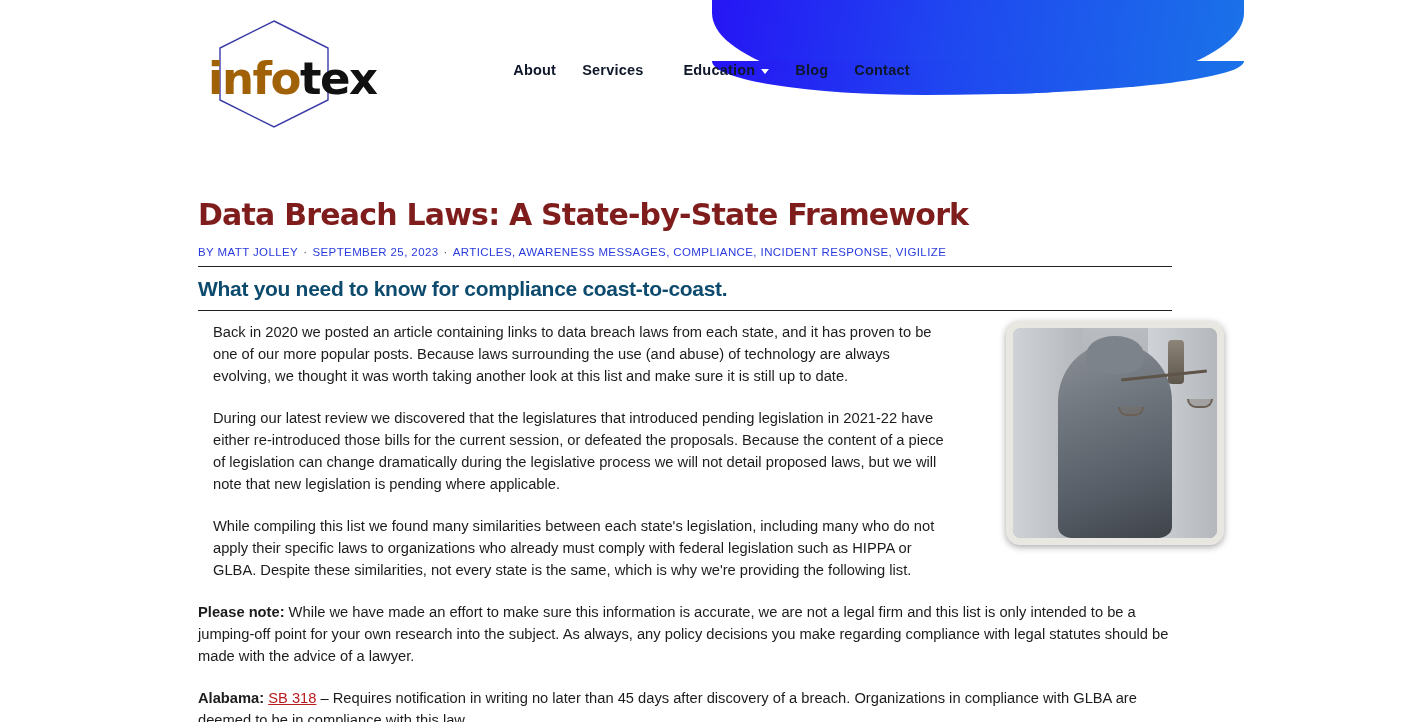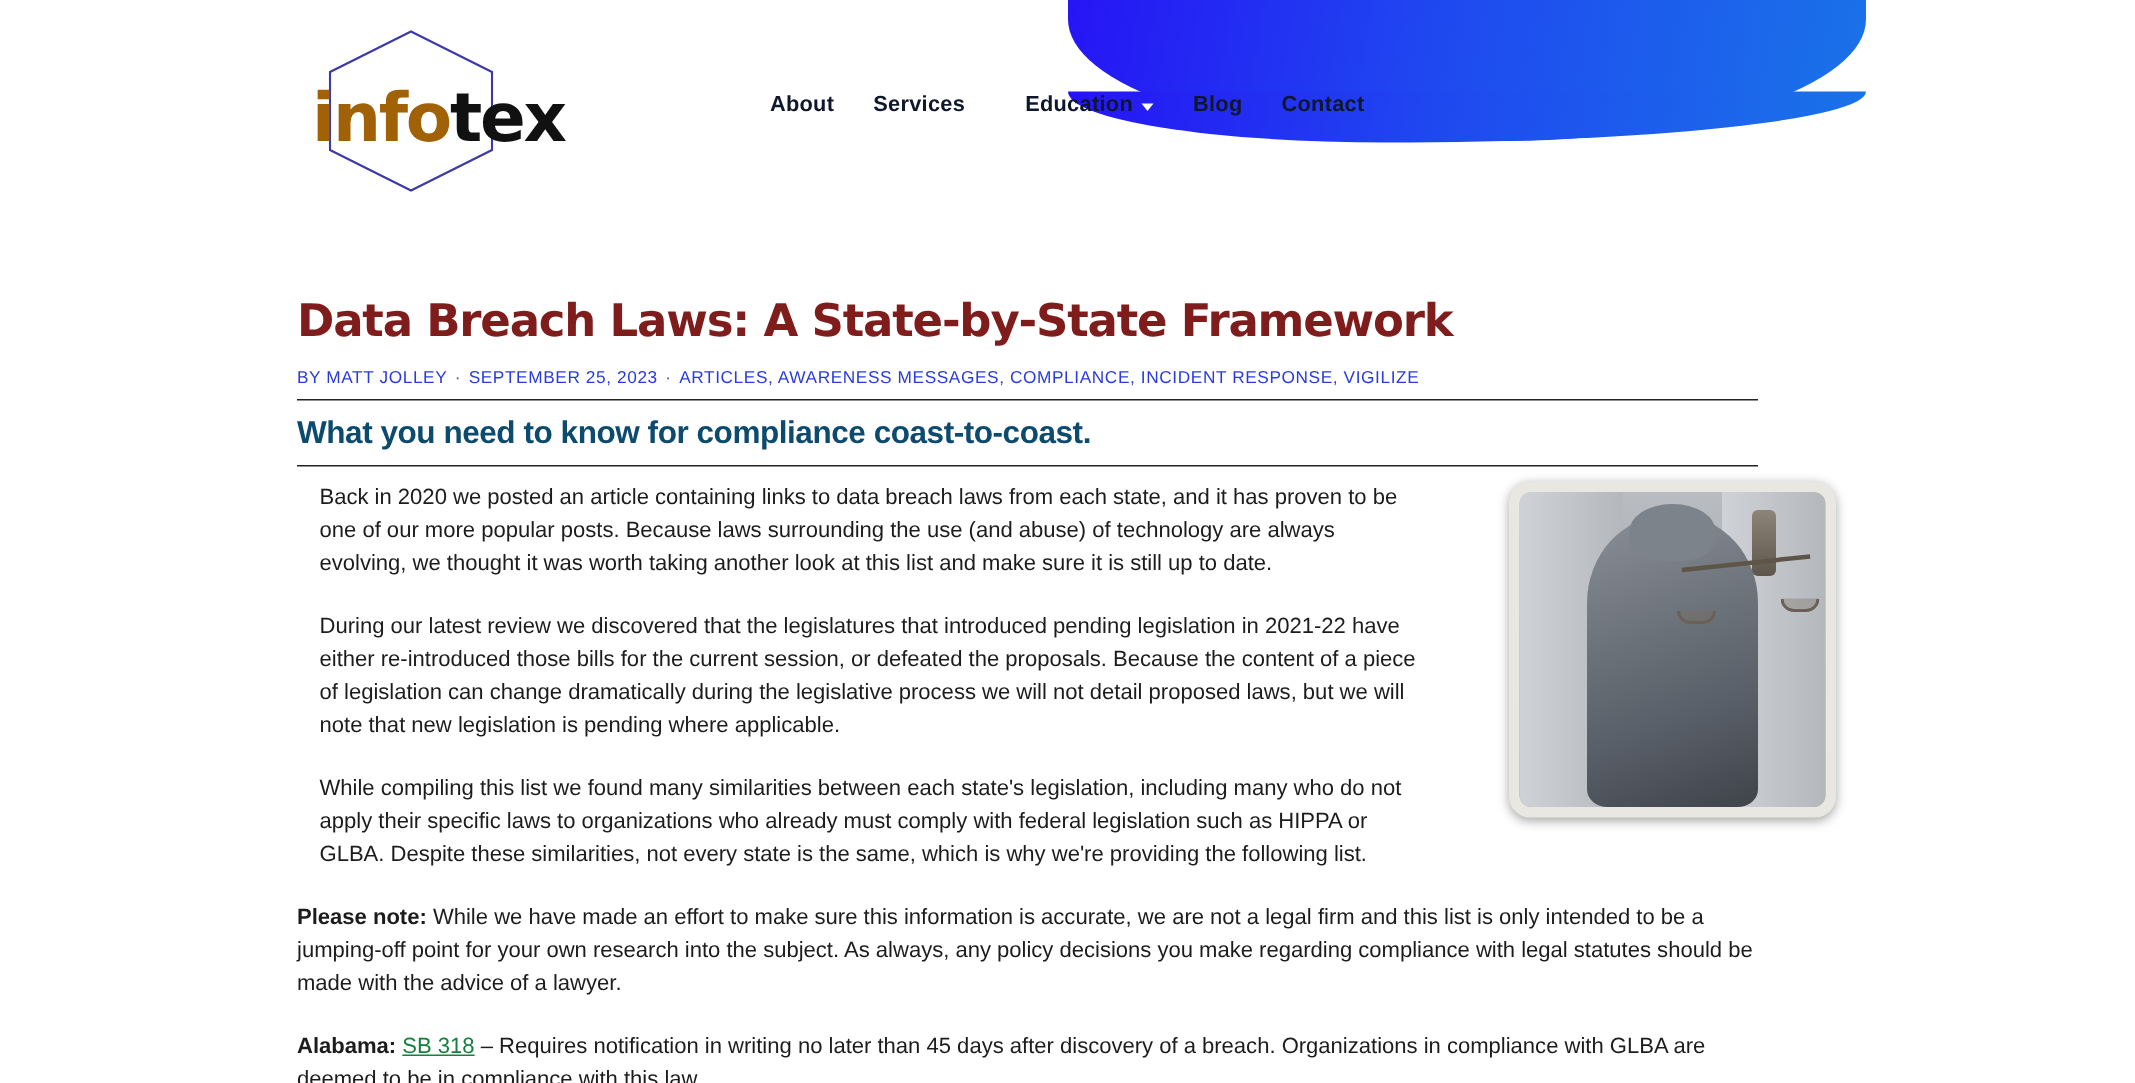--- a/index.html
+++ b/index.html
@@ -230,21 +230,21 @@
   .full-para {
     clear: both;
     margin: 0 0 20px 0;
     font-size: 14.7px;
     line-height: 22px;
     color: #1c1c1c;
     width: 974px;
   }
   .b { font-weight: bold; }
   .i { }
-  .link-red { color: #15803d; }
+  .link-red { color: #b91c1c; }
   .para-col { width: 734px; }
 </style>
 </head>
 <body>
 
 <div class="page">
 
   <div class="nav-blob"></div>
   <div class="nav-items">
     <div class="nav-item">

